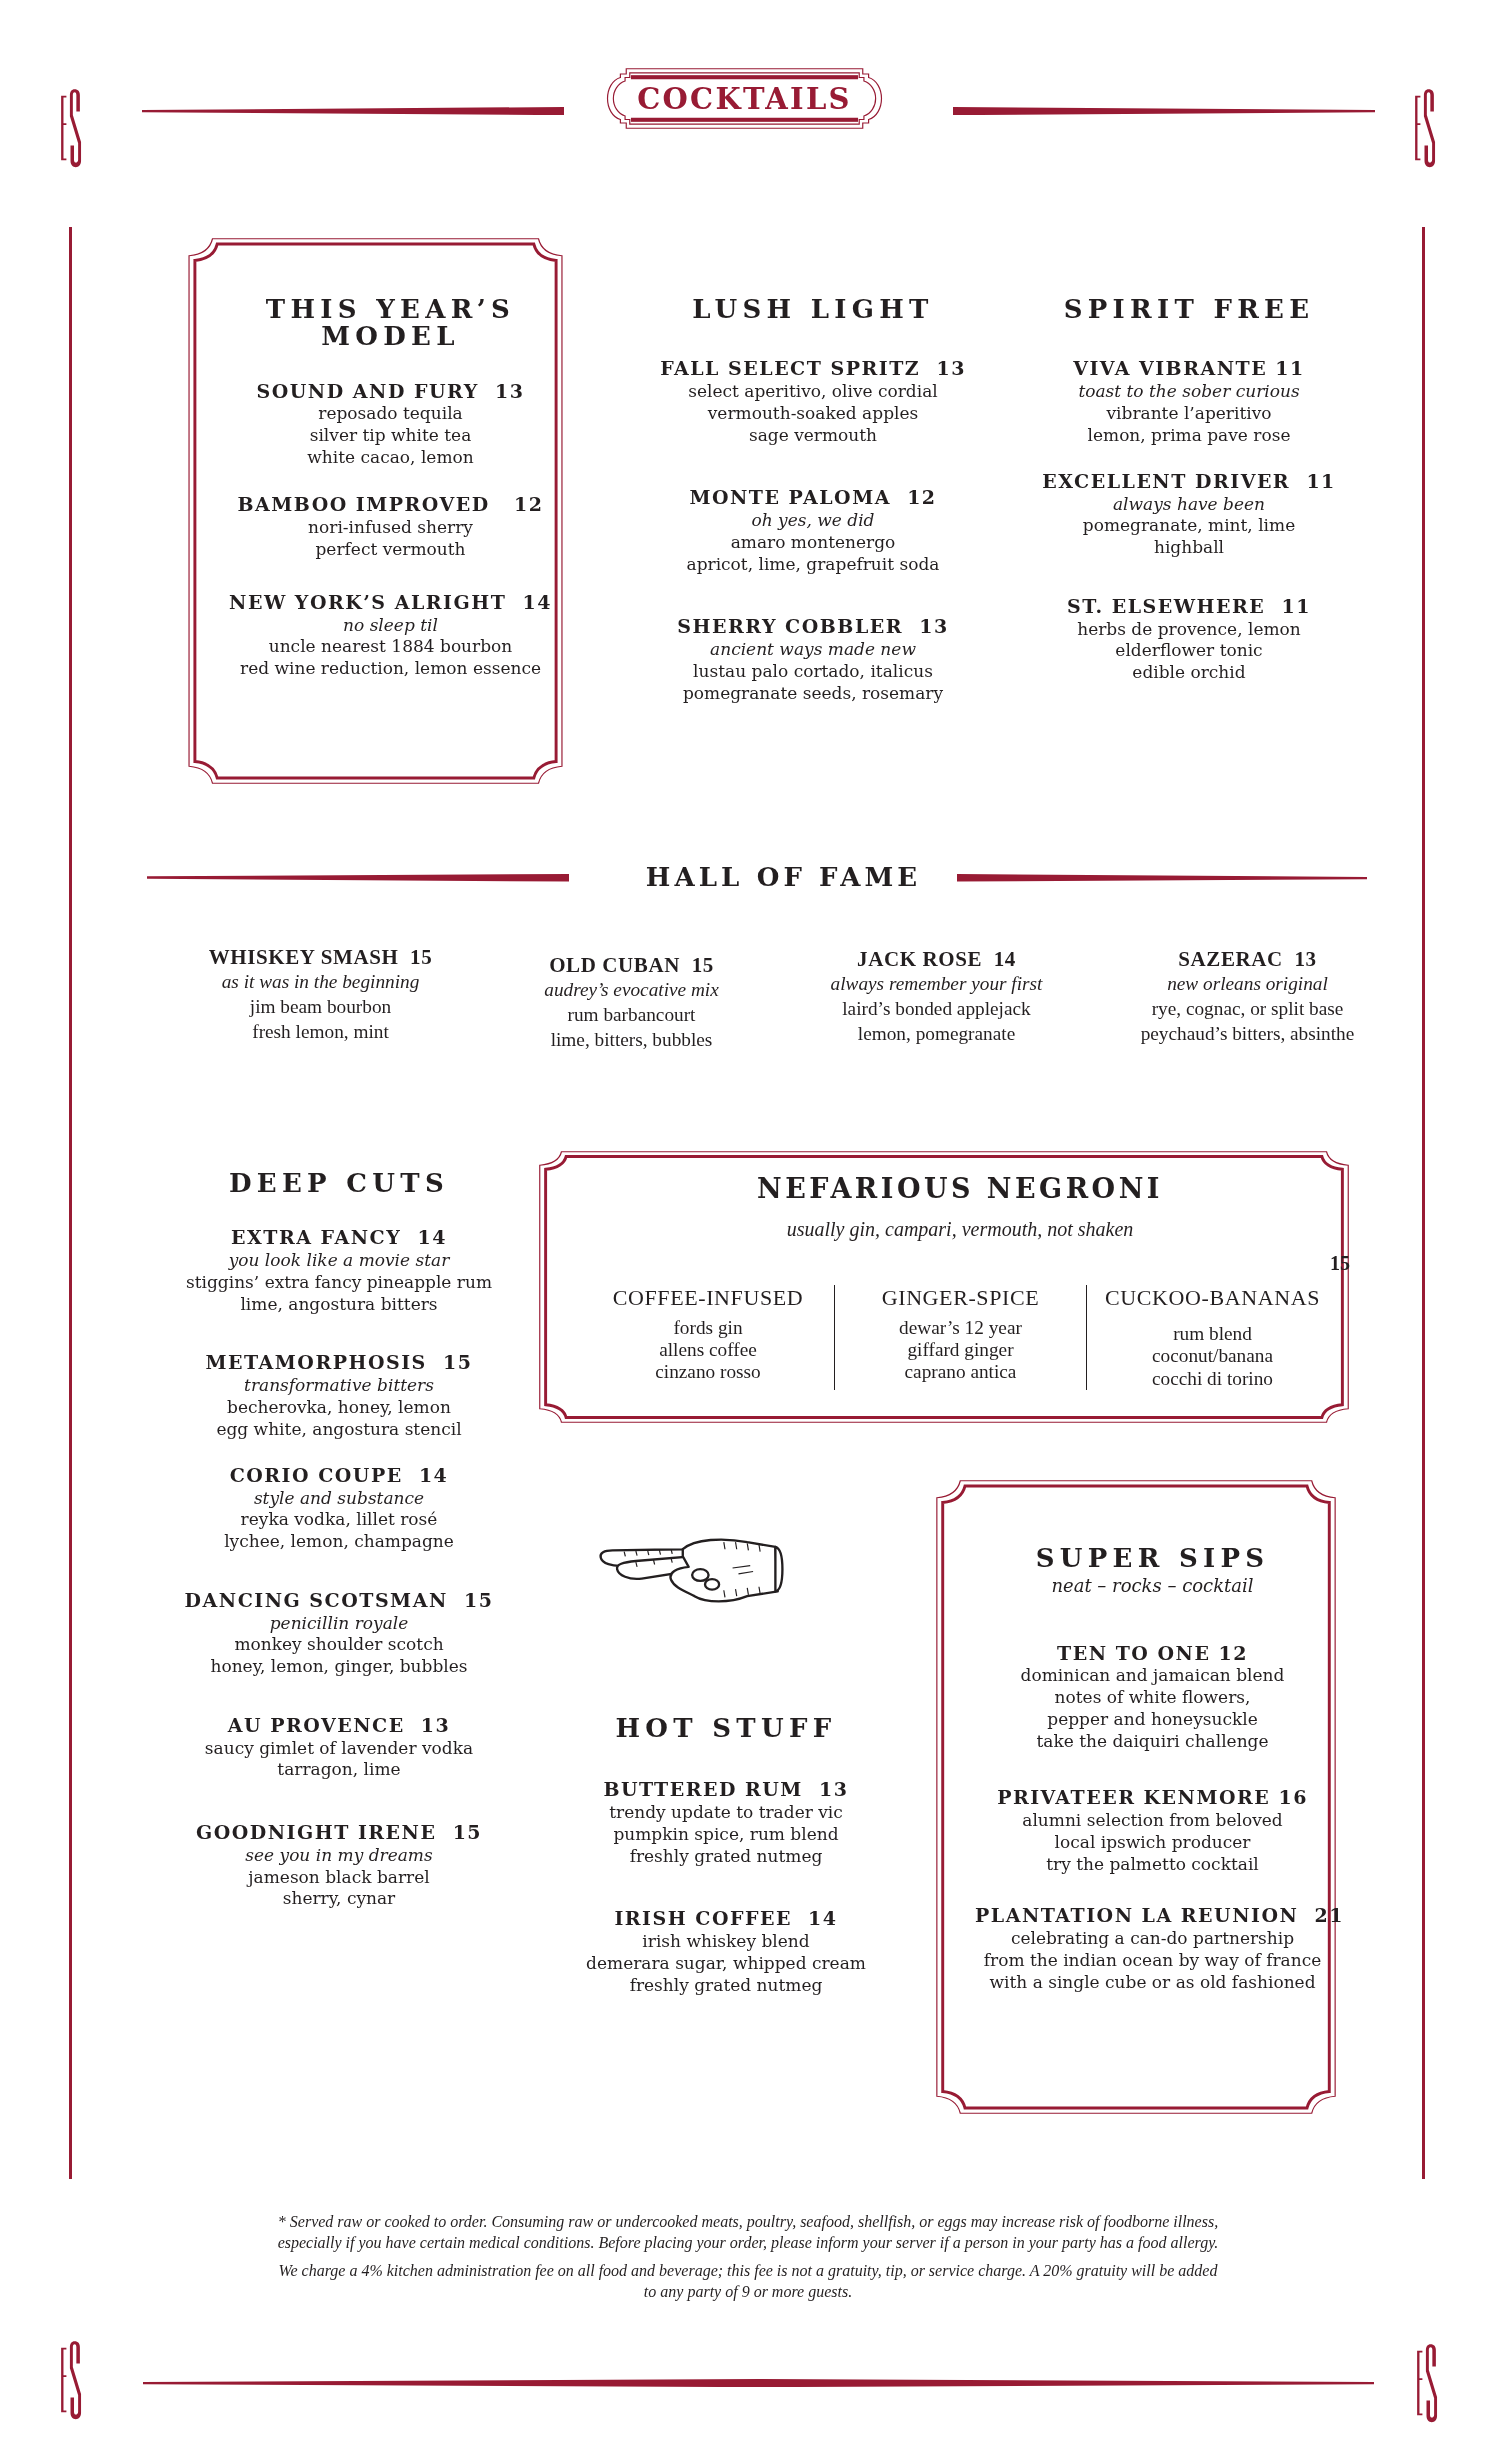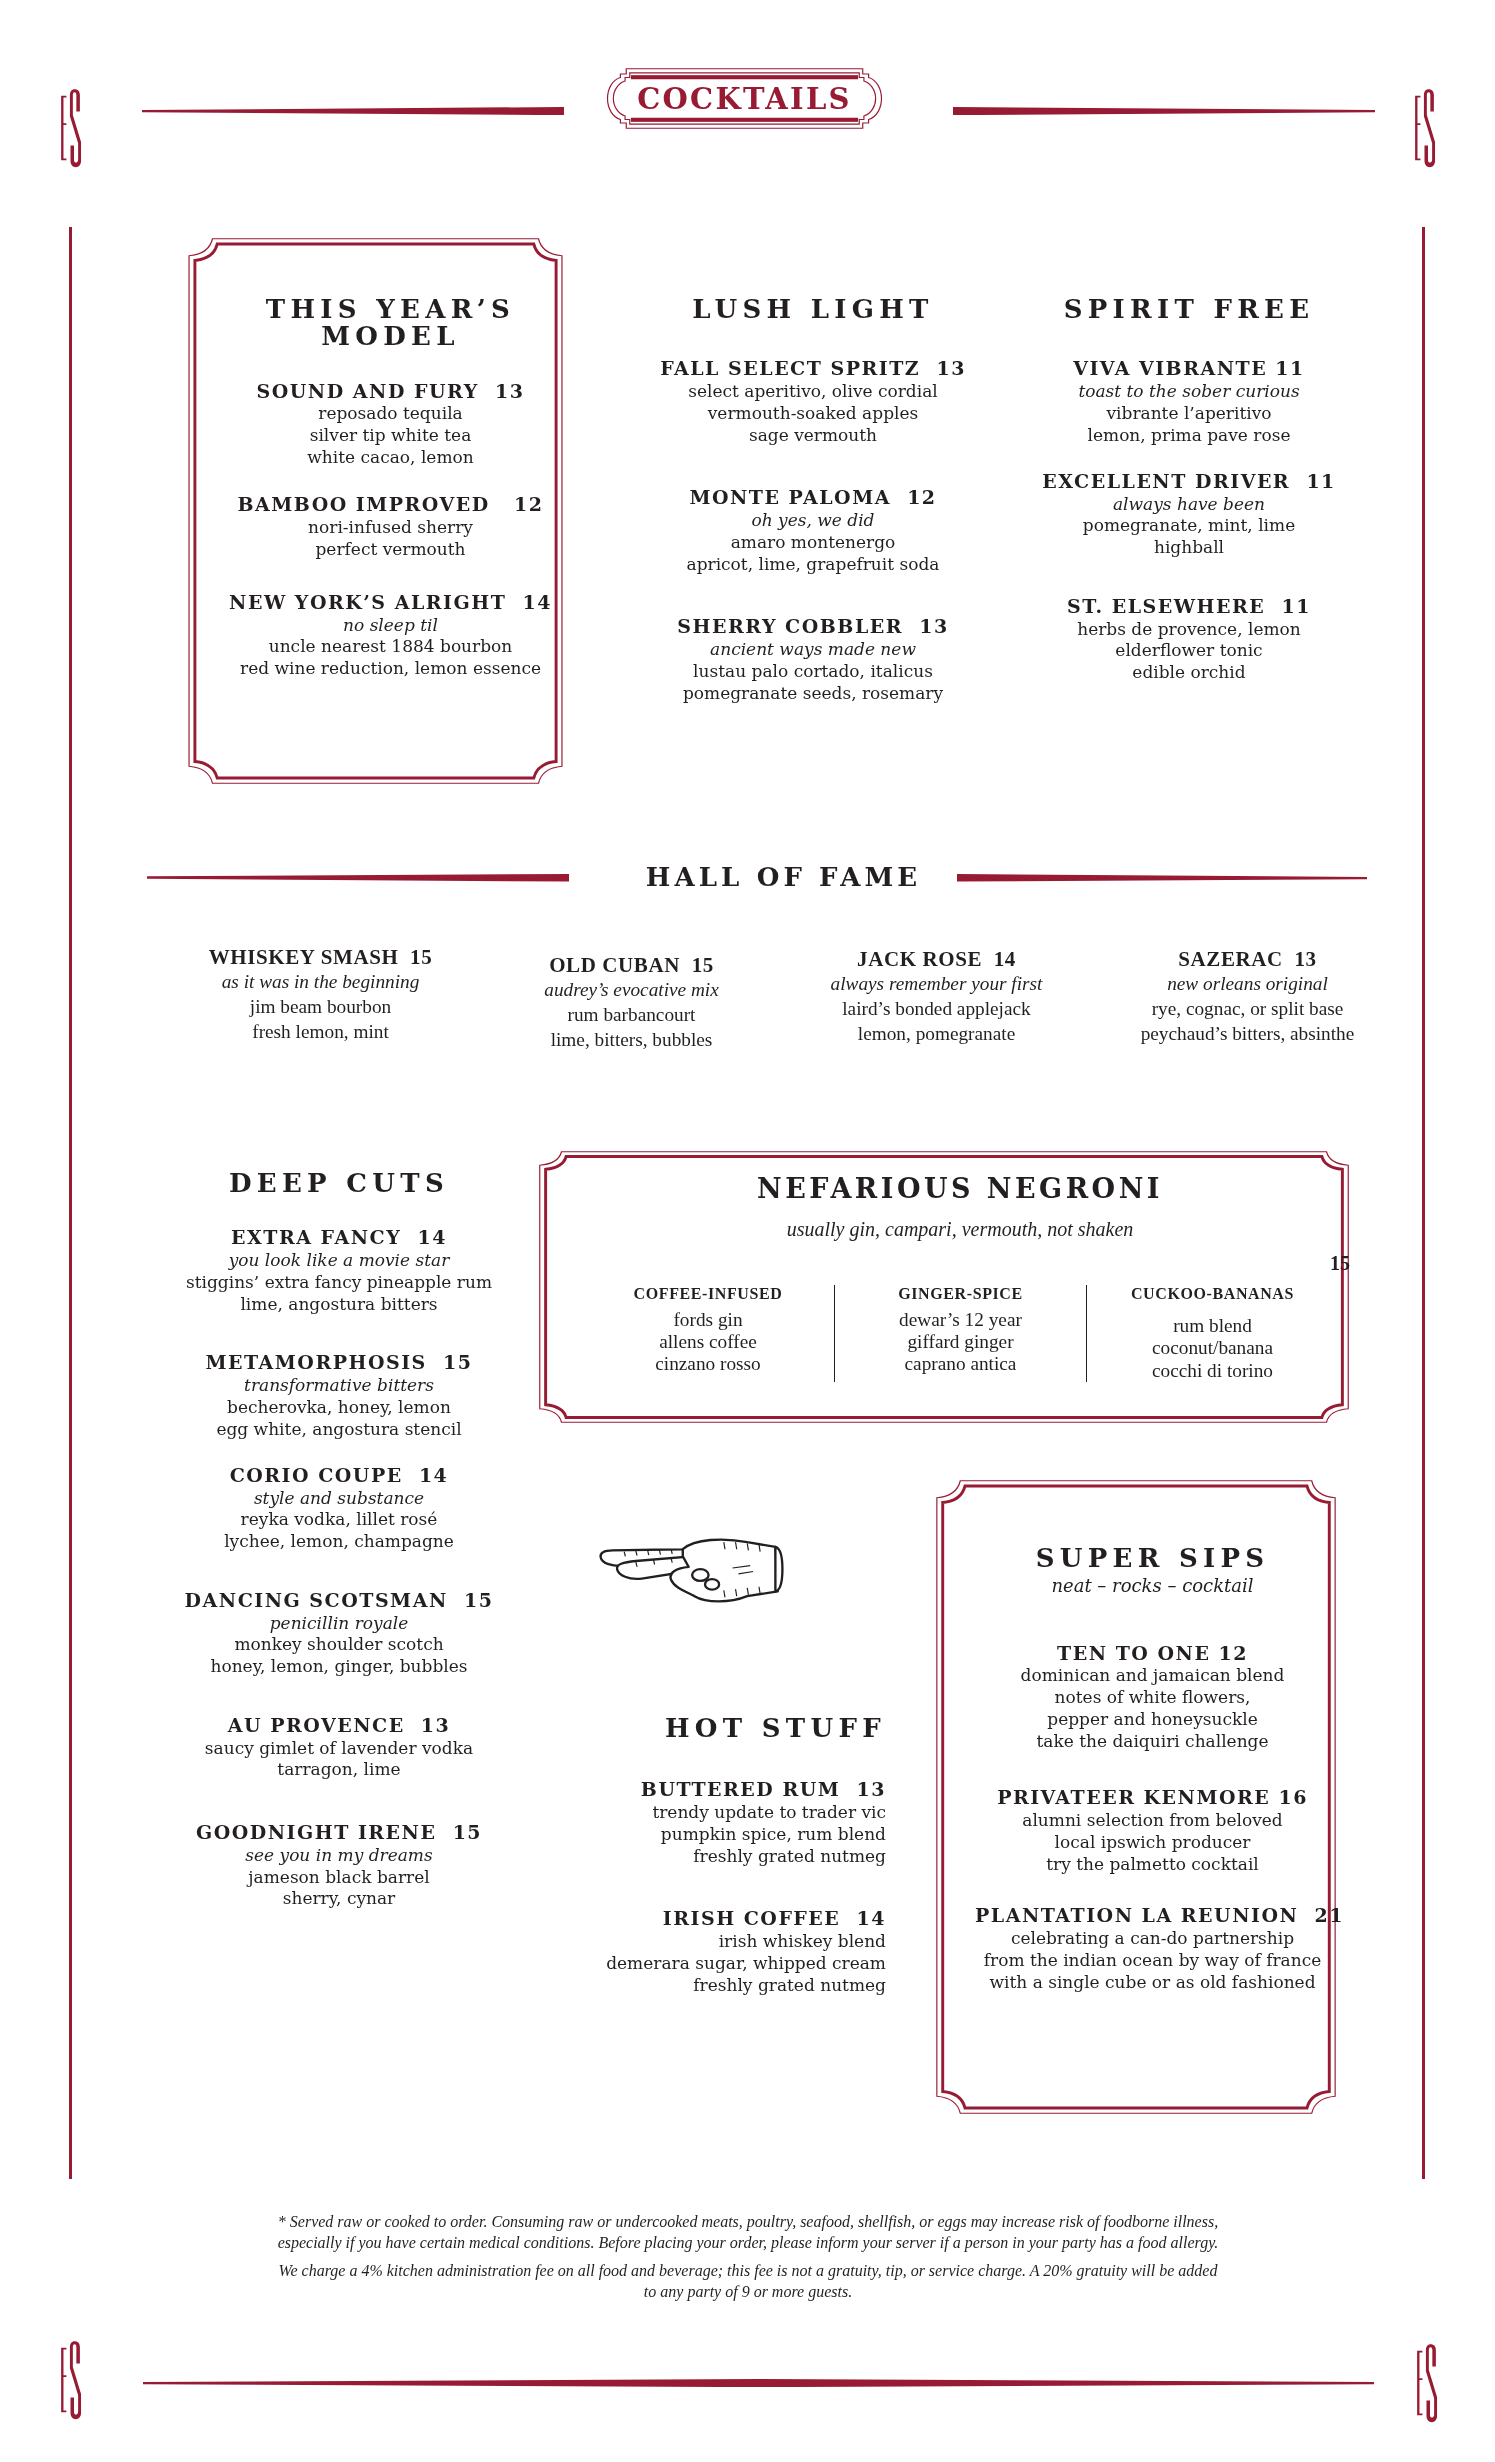--- a/index.html
+++ b/index.html
@@ -43,21 +43,21 @@
   .hof .item-tag, .hof .item-line { font-family: "Liberation Serif", serif; font-size: 19.3px; }
   .hof-title { font-family: "DejaVu Serif", serif; font-weight: bold; font-size: 26px; letter-spacing: 4.1px; }
 
   
   .neg-title { font-family: "DejaVu Serif", serif; font-weight: bold; font-size: 27px; letter-spacing: 3.5px; }
   .neg-sub { font-family: "Liberation Serif", serif; font-style: italic; font-size: 20px; margin-top: 14px; }
   .neg-price { font-family: "Liberation Serif", serif; font-weight: bold; font-size: 20px; margin-top: 10.6px; text-align: right; }
   .neg-cols { display: flex; justify-content: center; margin-top: 10.6px; }
   .neg-col { width: 252px; text-align: center; }
   .neg-col + .neg-col { border-left: 1.8px solid #231f20; }
-  .neg-col .cname { font-family: "Liberation Serif", serif; font-weight: bold; font-size: 16px; letter-spacing: 0.6px; }
+  .neg-col .cname { font-family: "Liberation Serif", serif; font-weight: normal; font-size: 22px; letter-spacing: 0.6px; }
   .neg-col .cline { font-family: "Liberation Serif", serif; font-size: 19.3px; line-height: 1.15; }
 
   .hand { position: absolute; left: 589px; top: 1521px; width: 211px; height: 94px; }
 
   .footer { position: absolute; left: 147px; width: 1202px; text-align: center;
     font-family: "Liberation Serif", serif; font-style: italic; font-size: 16px; line-height: 1.3; color: #231f20; }
 </style>
 </head>
 <body>
 
@@ -317,21 +317,21 @@
         <line x1="230" y1="118" x2="232" y2="130"></line>
         <line x1="250" y1="116" x2="252" y2="128"></line>
       <line x1="270" y1="114" x2="272" y2="126"></line>
         <line x1="290" y1="112" x2="292" y2="124"></line>
       <line x1="245" y1="80" x2="275" y2="76"></line>
         <line x1="255" y1="90" x2="280" y2="86"></line>
     </g>
   </svg>
 </div>
 
-<div class="section" style="left:534px; top:1715px; width:352px;text-align:right;">
+<div class="section" style="left:534px; top:1715px; width:352px;">
   <div class="sec-title">HOT STUFF</div>
   <div class="item" style="margin-top:36px;">
     <div class="item-name">BUTTERED RUM  13</div>
     <div class="item-line">trendy update to trader vic</div>
     <div class="item-line">pumpkin spice, rum blend</div>
     <div class="item-line">freshly grated nutmeg</div>
   </div>
   <div class="item" style="margin-top:40px;">
     <div class="item-name">IRISH COFFEE  14</div>
     <div class="item-line">irish whiskey blend</div>

